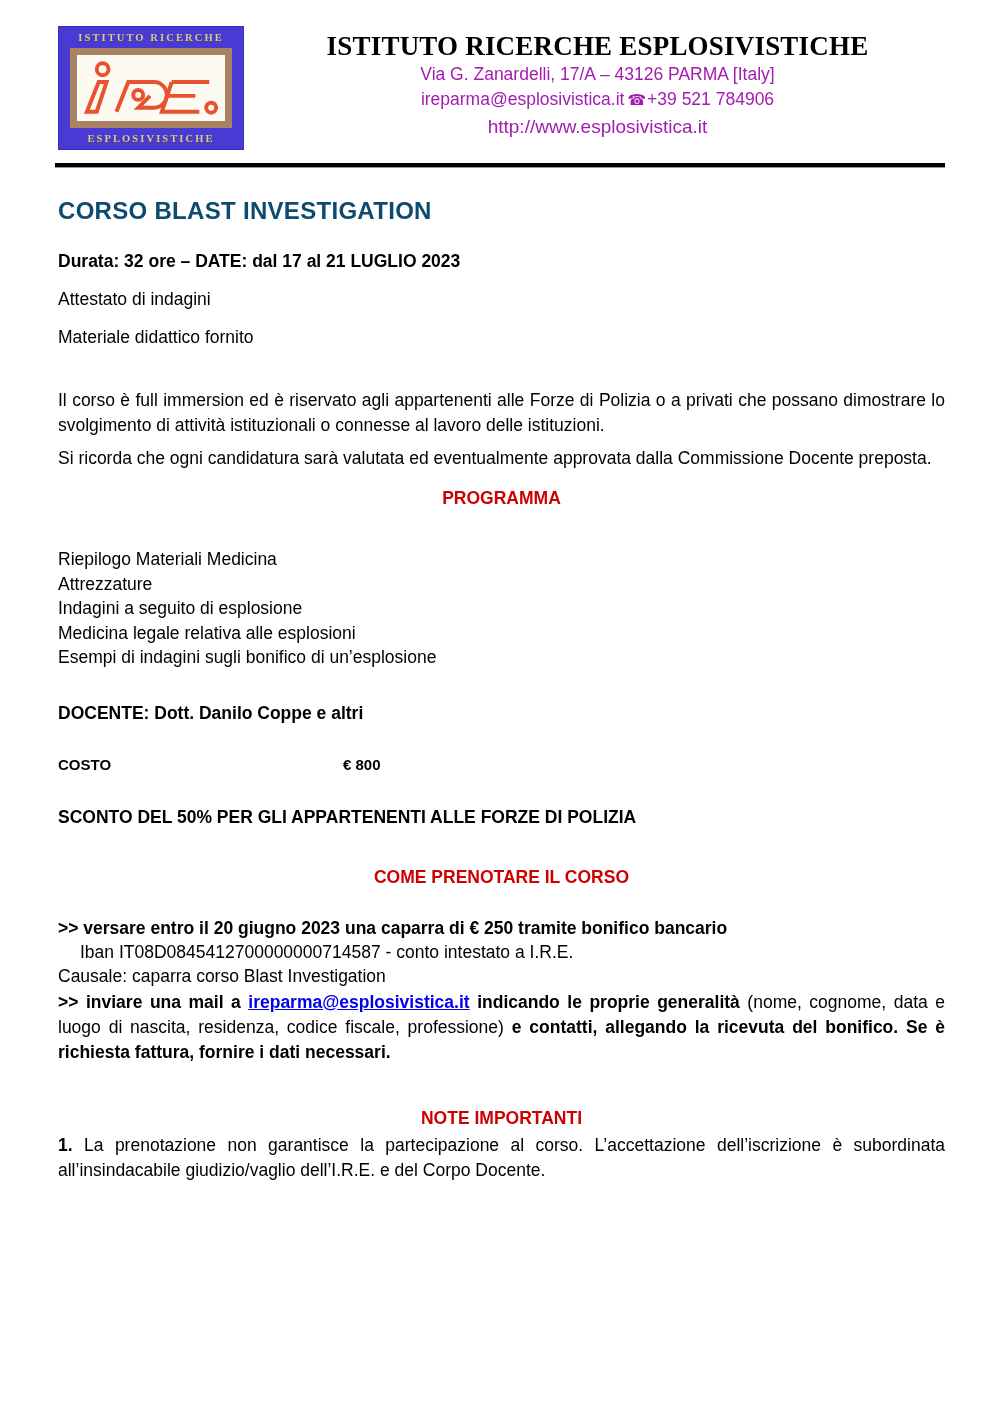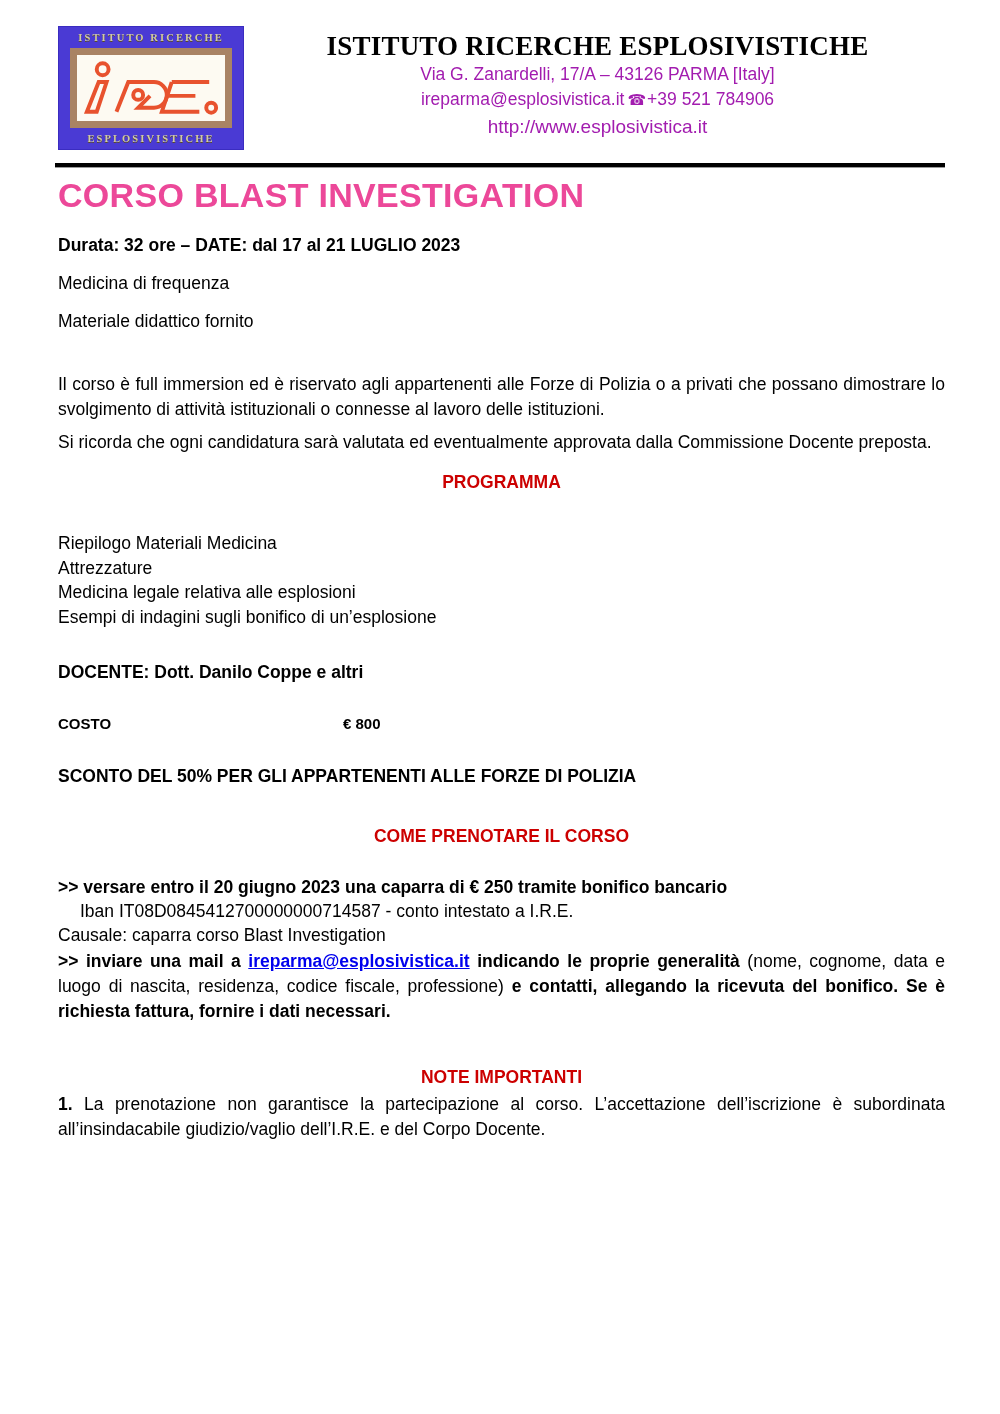--- a/index.html
+++ b/index.html
@@ -106,26 +106,26 @@
     background: #000000;
     border-bottom: 1px solid #9a9a9a;
   }
 
   
   .content {
     padding: 0 55px 0 58px;
     box-sizing: border-box;
   }
   .course-title {
-    color: #ec4899;
-    font-weight: bold;
-    font-size: 34px;
+    color: #0c4a6e;
+    font-weight: bold;
+    font-size: 24px;
     line-height: 30px;
     letter-spacing: 0.3px;
-    margin-top: 12px;
+    margin-top: 28px;
   }
   .lead-bold {
     font-weight: bold;
     font-size: 17.5px;
     line-height: 22px;
     margin-top: 24px;
   }
   .lead {
     font-size: 17.5px;
     line-height: 22px;
@@ -241,33 +241,34 @@
     </div>
   </div>
 
   <div class="hrule"></div>
 
   <div class="content">
 
     <div class="course-title">CORSO BLAST INVESTIGATION</div>
 
     <div class="lead-bold">Durata: 32 ore – DATE: dal 17 al 21 LUGLIO 2023</div>
-    <div class="lead">Medicina di frequenza</div>
+    <div class="lead">Attestato di indagini</div>
     <div class="lead">Materiale didattico fornito</div>
 
     <div class="para-block">
       <p class="para">Il corso è full immersion ed è riservato agli appartenenti alle Forze di Polizia o a privati che possano dimostrare lo svolgimento di attività istituzionali o connesse al lavoro delle istituzioni.</p>
       <p class="para">Si ricorda che ogni candidatura sarà valutata ed eventualmente approvata dalla Commissione Docente preposta.</p>
     </div>
 
     <div class="center-head programma-head">PROGRAMMA</div>
 
     <div class="program-list">
       <div>Riepilogo Materiali Medicina</div>
       <div>Attrezzature</div>
+      <div>Indagini a seguito di esplosione</div>
       <div>Medicina legale relativa alle esplosioni</div>
       <div>Esempi di indagini sugli bonifico di un’esplosione</div>
     </div>
 
     <div class="docente">DOCENTE: Dott. Danilo Coppe e altri</div>
 
     <div class="costo-row">
       <span class="costo-label">COSTO</span>
       <span>€ 800</span>
     </div>

